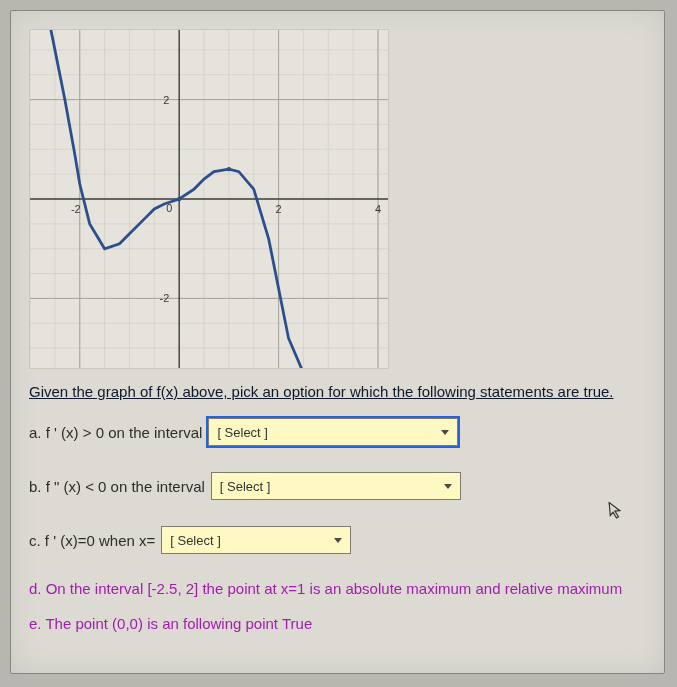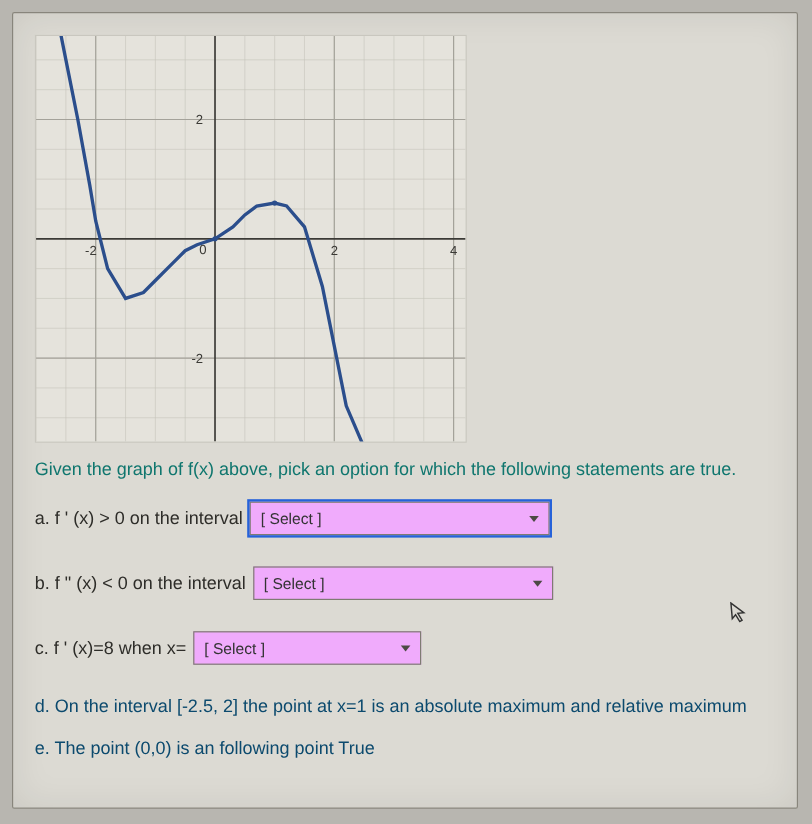--- a/index.html
+++ b/index.html
@@ -39,36 +39,37 @@
     width: 100%;
     height: 100%;
     display: block;
   }
   .grid-minor { stroke: #c6c4bc; stroke-width: 0.5; }
   .grid-major { stroke: #a4a29a; stroke-width: 1; }
   .axis      { stroke: #3b3a36; stroke-width: 1.4; }
   .curve     { stroke: #2b4e8c; stroke-width: 2.8; fill: none; }
   .tick-label{ font-size: 11px; fill: #3b3a36; }
   .prompt {
-    color: #0f766e;
+    color: #0f172a;
     margin: 8px 0 18px 0;
+    text-decoration: underline;
   }
   .row {
     display: flex;
     align-items: center;
     gap: 6px;
     margin-bottom: 26px;
     color: #2e2d29;
     text-align: center;
   }
   .select-box {
     display: inline-flex;
     align-items: center;
     justify-content: space-between;
-    background: #f0abfc;
+    background: #fef9c3;
     border: 1px solid #7e7b72;
     font-size: 13px;
     color: #333;
     padding: 4px 8px;
     min-width: 190px;
     height: 28px;
     cursor: pointer;
   }
   .select-box.focus {
     outline: 2px solid #2662d9;
@@ -77,21 +78,21 @@
   .select-box.small  { min-width: 190px; }
   .select-box.medium { min-width: 250px; }
   .chevron {
     width: 0; height: 0;
     border-left: 4px solid transparent;
     border-right: 4px solid transparent;
     border-top: 5px solid #4c4a44;
     margin-left: 6px;
   }
   .plain-line {
-    color: #0c4a6e;
+    color: #a21caf;
     margin-bottom: 18px;
   }
   .cursor {
     position: absolute;
     right: 40px;
     top: 490px;
     font-size: 16px;
     color: #333;
     transform: rotate(-5deg);
     pointer-events: none;
@@ -173,21 +174,21 @@
 
   <div class="row">
     <span>b. f " (x) &lt; 0 on the interval</span>
     <div class="select-box medium">
       <span>[ Select ]</span>
       <span class="chevron"></span>
     </div>
   </div>
 
   <div class="row">
-    <span>c. f ' (x)=8 when x=</span>
+    <span>c. f ' (x)=0 when x=</span>
     <div class="select-box small">
       <span>[ Select ]</span>
       <span class="chevron"></span>
     </div>
   </div>
 
   <div class="plain-line">d. On the interval [-2.5, 2] the point at x=1 is an absolute maximum and relative maximum</div>
   <div class="plain-line">e. The point (0,0) is an following point True</div>
 
   <div class="cursor">

